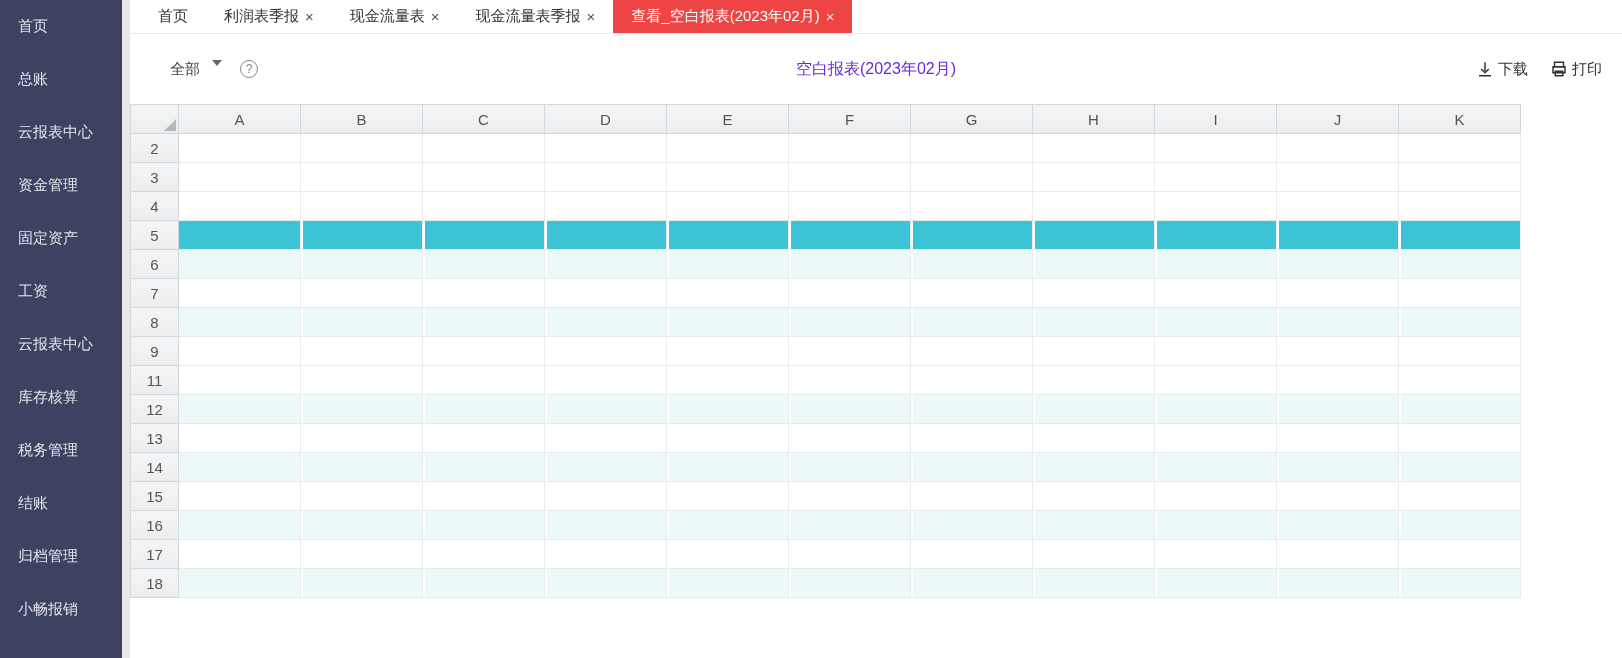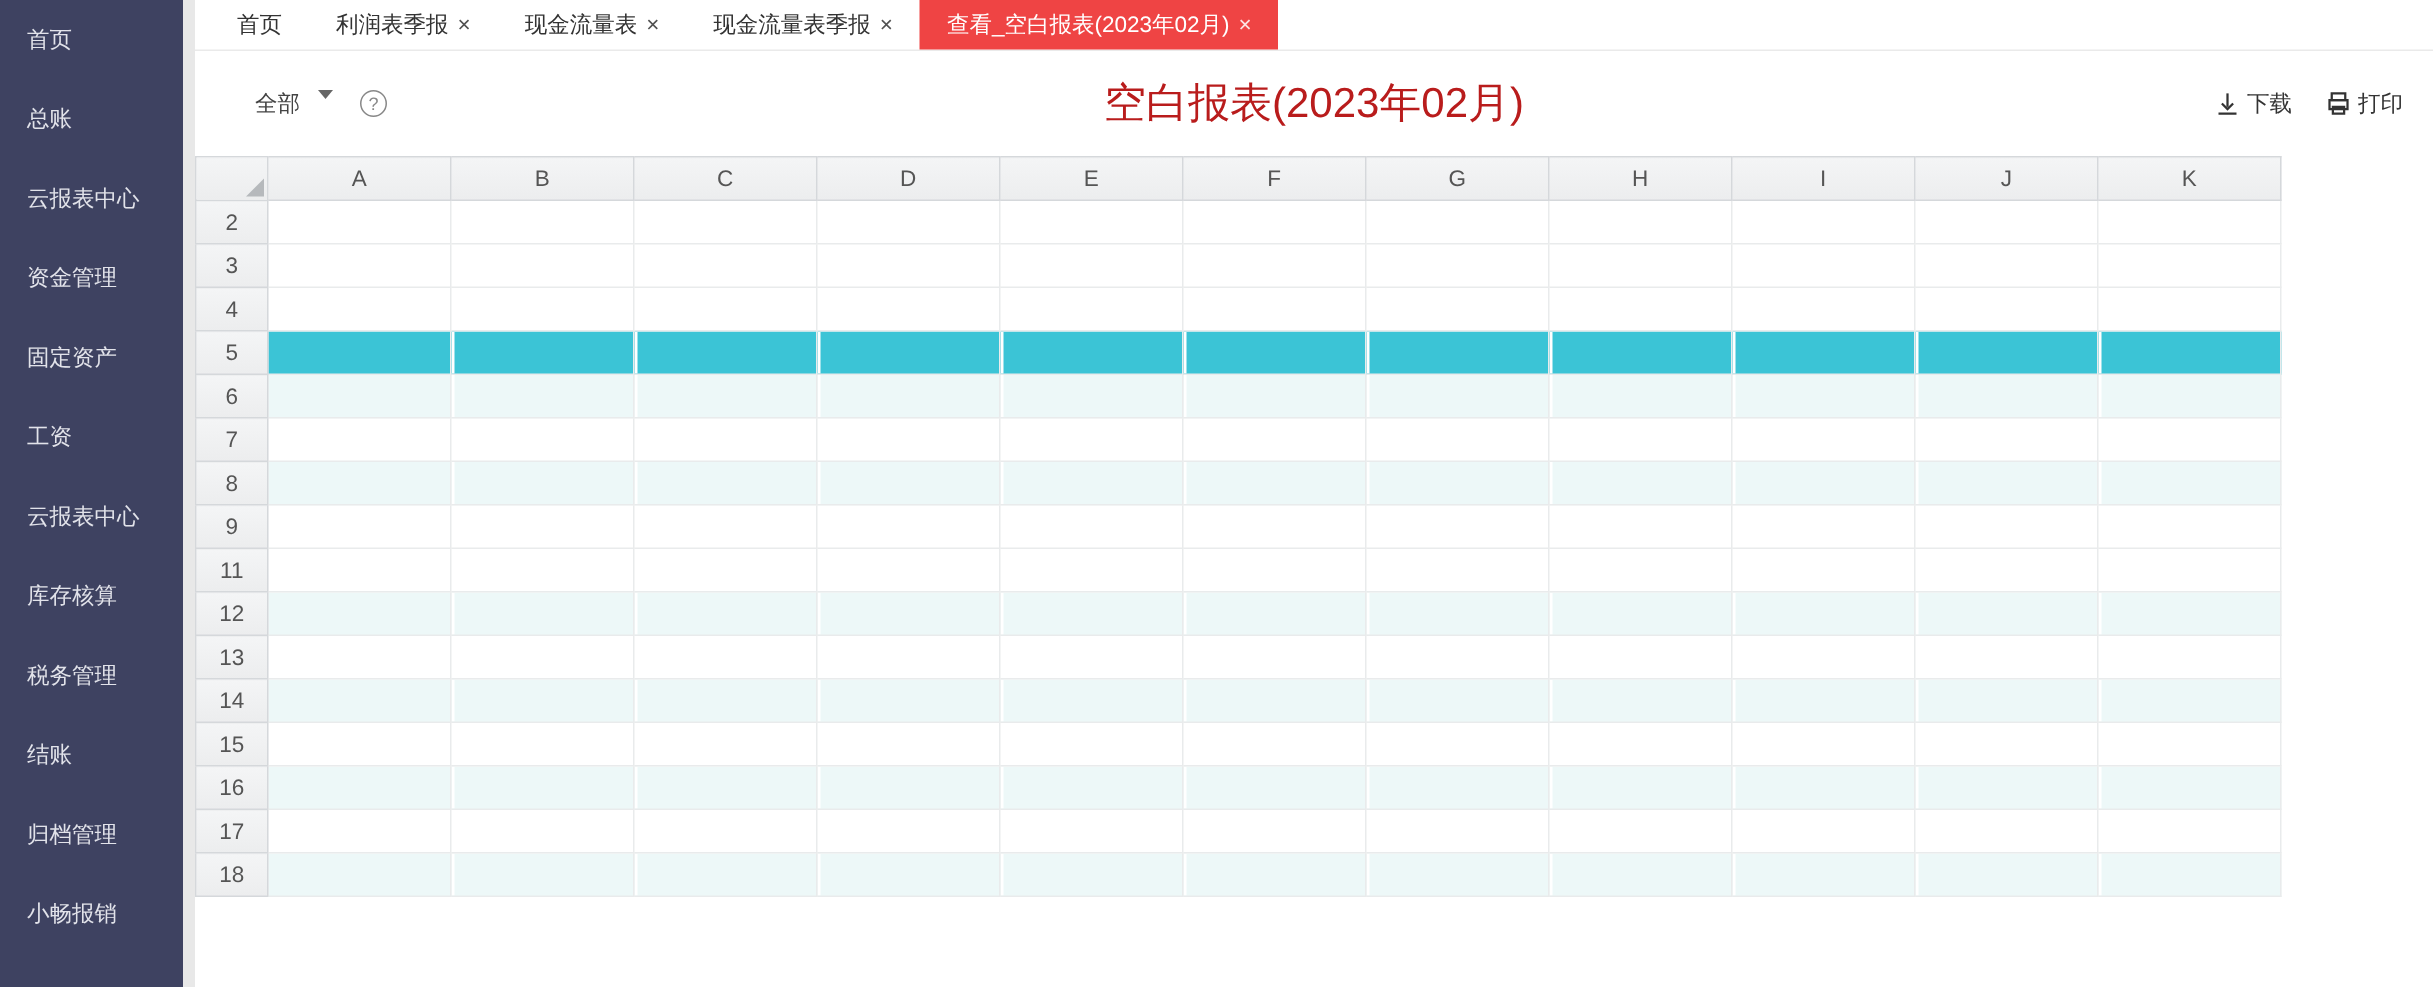--- a/index.html
+++ b/index.html
@@ -101,22 +101,22 @@
 .help-icon {
   width: 18px; height: 18px; border: 1.5px solid #888; border-radius: 50%;
   display: inline-flex; align-items: center; justify-content: center;
   font-size: 12px; color: #888;
   margin-left: 6px;
 }
 .page-title {
   position: absolute;
   left: 50%;
   transform: translateX(-50%);
-  font-size: 28px;
-  color: #b91c1c;
+  font-size: 16px;
+  color: #6d28d9;
 }
 .right-actions {
   margin-left: auto;
   display: flex;
   gap: 22px;
   align-items: center;
   font-size: 15px;
   color: #333;
 }
 .action-btn { display: flex; align-items: flex-start; gap: 4px; cursor: pointer; }

